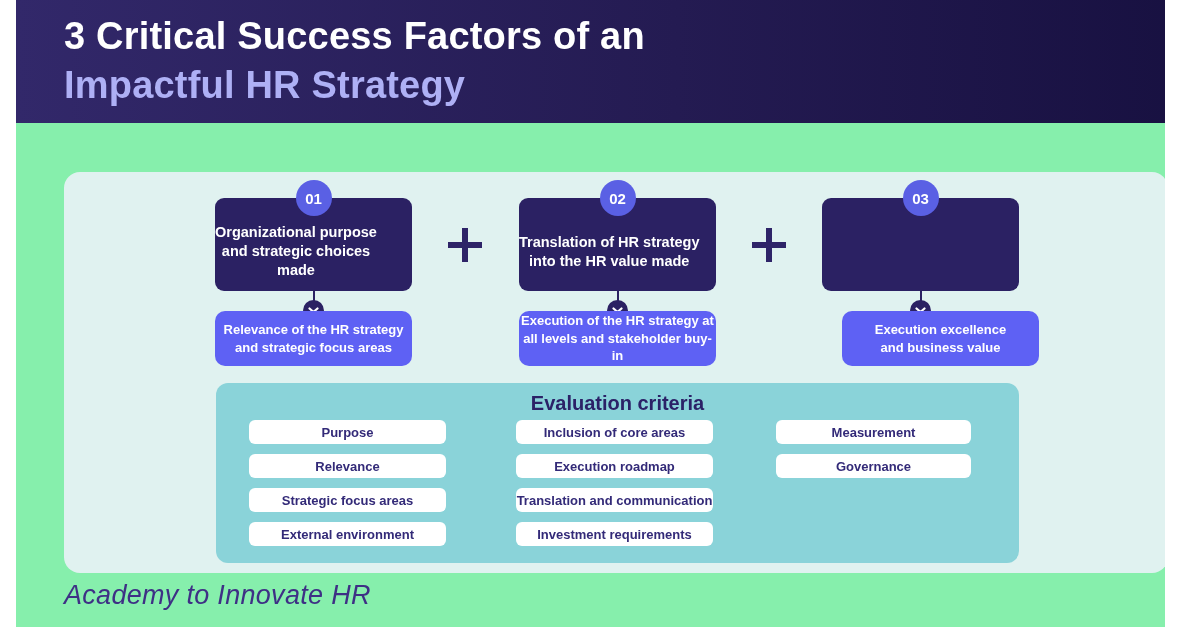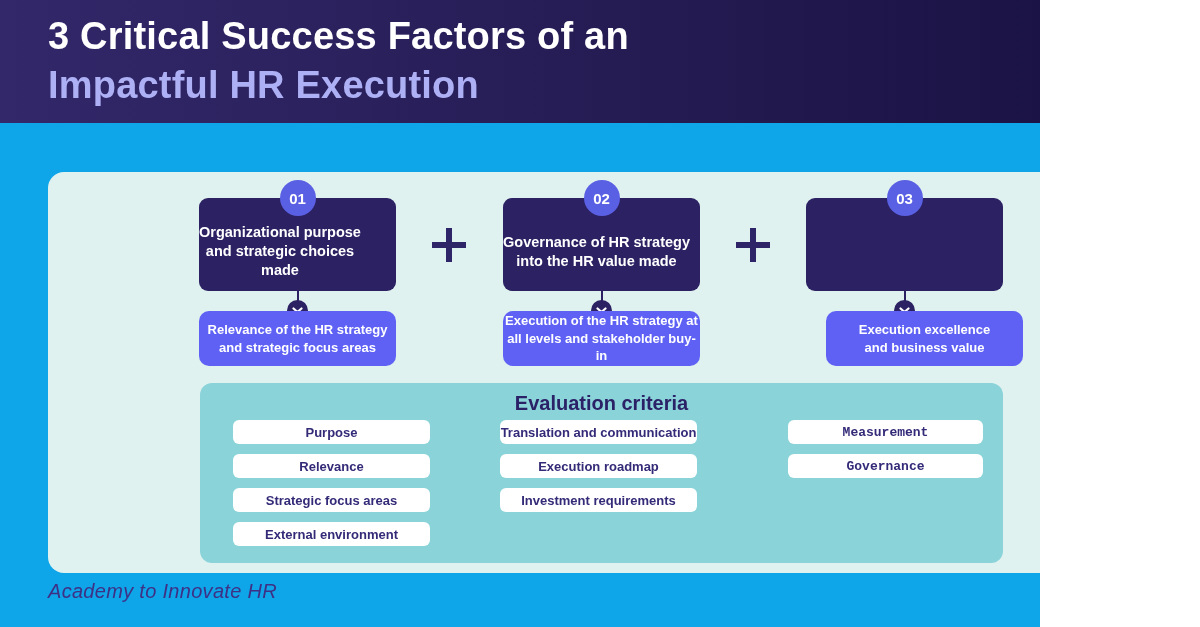--- a/index.html
+++ b/index.html
@@ -1,18 +1,18 @@
 <!DOCTYPE html>
 <html><head>
 <meta charset="utf-8">
 <style>
   * { margin: 0; padding: 0; box-sizing: border-box; }
   html, body { background: #ffffff; }
   body { font-family: "Liberation Sans", sans-serif; }
-  .canvas { position: relative; width: 1040px; height: 627px; background: #0ea5e9; overflow: hidden; }
+  .canvas { position: relative; width: 1149px; height: 627px; background: #86efac; overflow: hidden; margin-left: 16px; }
 
   
   .header { position: absolute; left: 0; top: 0; width: 1200px; height: 123px;
             background: linear-gradient(90deg, #32286a 0%, #241b52 55%, #171040 100%); }
   .title { position: absolute; left: 48px; top: 12px; font-size: 38px; font-weight: 700;
            line-height: 49px; letter-spacing: 0.2px; }
   .title-l1 { color: #ffffff; }
   .title-l2 { color: #aeb0f5; }
 
   
@@ -42,37 +42,37 @@
   .pl-1 { left: 430px; } .pl-2 { left: 734px; }
   .plus .h { position: absolute; left: 2px; right: 2px; top: 16px; height: 6px; background: #2e2468; }
   .plus .v { position: absolute; top: 2px; bottom: 2px; left: 16px; width: 6px; background: #2e2468; }
 
   
   .eval-panel { position: absolute; left: 200px; top: 383px; width: 803px; height: 180px;
                 background: #8ad3d9; border-radius: 12px; }
   .eval-title { position: absolute; top: 9px; left: 0; width: 100%; text-align: center;
                 font-size: 20px; font-weight: 700; color: #2b2167; }
   .pill-col { position: absolute; top: 37px; width: 197px; display: flex; flex-direction: column; gap: 10px; }
-  .pc-1 { left: 33px; } .pc-2 { left: 300px; } .pc-3 { left: 588px; width: 195px; font-family: Liberation Mono, monospace; }
+  .pc-1 { left: 33px; } .pc-2 { left: 300px; } .pc-3 { left: 560px; width: 195px; }
   .pill { height: 24px; background: #ffffff; border-radius: 6px; display: flex; align-items: center;
           justify-content: center; font-size: 13px; font-weight: 600; color: #332a78; }
 
   
-  .footer { position: absolute; left: 48px; top: 580px; font-size: 20px; font-style: italic;
+  .footer { position: absolute; left: 48px; top: 580px; font-size: 27px; font-style: italic;
             font-weight: 500; color: #3e3085; letter-spacing: 0.3px; }
 </style>
 </head>
 <body>
 
 <div class="canvas">
 
   <div class="header">
     <div class="title">
       <div class="title-l1">3 Critical Success Factors of an</div>
-      <div class="title-l2">Impactful HR Execution</div>
+      <div class="title-l2">Impactful HR Strategy</div>
     </div>
   </div>
 
   <div class="panel"></div>
 
   <div class="factor-box fb-1">
     <div class="badge">01</div>
     <div>
       <div>Organizational purpose</div>
       <div>and strategic choices</div>
@@ -93,21 +93,21 @@
   </div>
 
   <div class="plus pl-1">
       <span class="h"></span>
       <span class="v"></span>
     </div>
 
   <div class="factor-box fb-2">
     <div class="badge">02</div>
     <div>
-      <div>Governance of HR strategy</div>
+      <div>Translation of HR strategy</div>
       <div>into the HR value made</div>
     </div>
   </div>
   <div class="connector cn-2"></div>
   <div class="chev-circle cc-2">
     <svg width="11" height="7" viewBox="0 0 11 7">
         <polyline points="1.5,1.5 5.5,5 9.5,1.5" fill="none" stroke="#ffffff" stroke-width="2.2" stroke-linecap="round" stroke-linejoin="round"></polyline>
       </svg>
   </div>
   <div class="outcome-box ob-2">
@@ -140,22 +140,23 @@
 
   <div class="eval-panel">
     <div class="eval-title">Evaluation criteria</div>
     <div class="pill-col pc-1">
       <div class="pill">Purpose</div>
       <div class="pill">Relevance</div>
       <div class="pill">Strategic focus areas</div>
       <div class="pill">External environment</div>
     </div>
     <div class="pill-col pc-2">
+      <div class="pill">Inclusion of core areas</div>
+      <div class="pill">Execution roadmap</div>
       <div class="pill">Translation and communication</div>
-      <div class="pill">Execution roadmap</div>
       <div class="pill">Investment requirements</div>
     </div>
     <div class="pill-col pc-3">
       <div class="pill">Measurement</div>
       <div class="pill">Governance</div>
     </div>
   </div>
 
   <div class="footer">Academy to Innovate HR</div>
 

